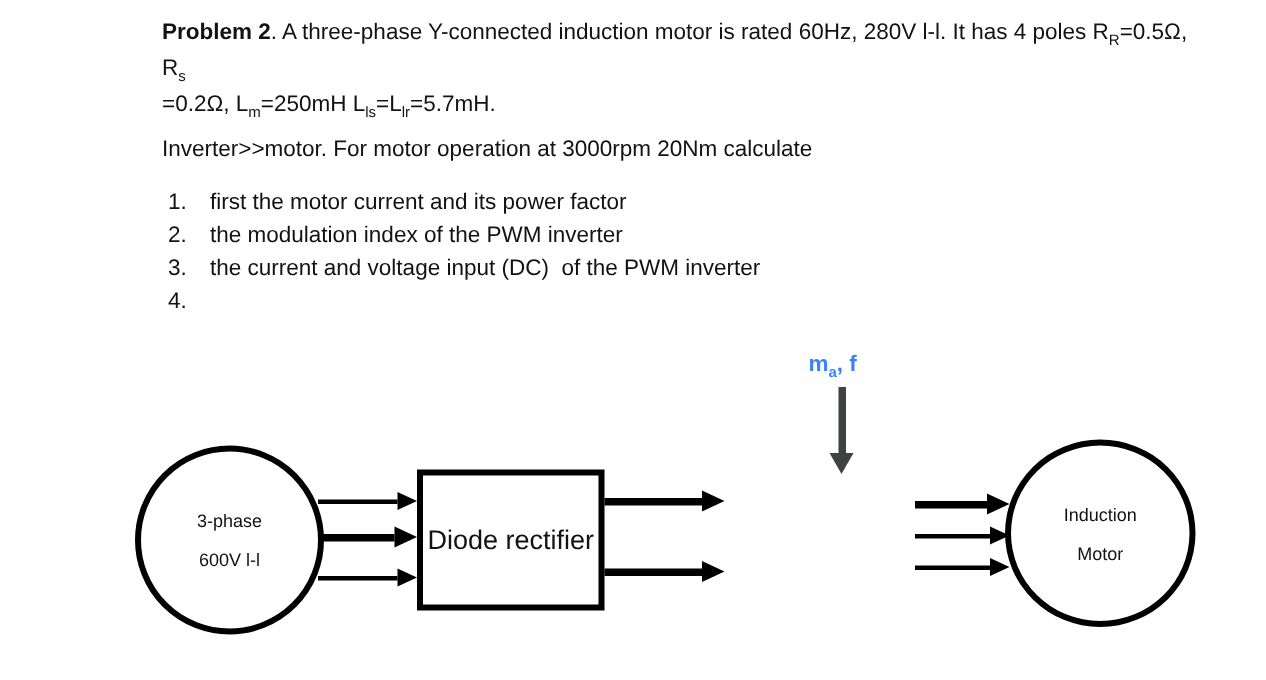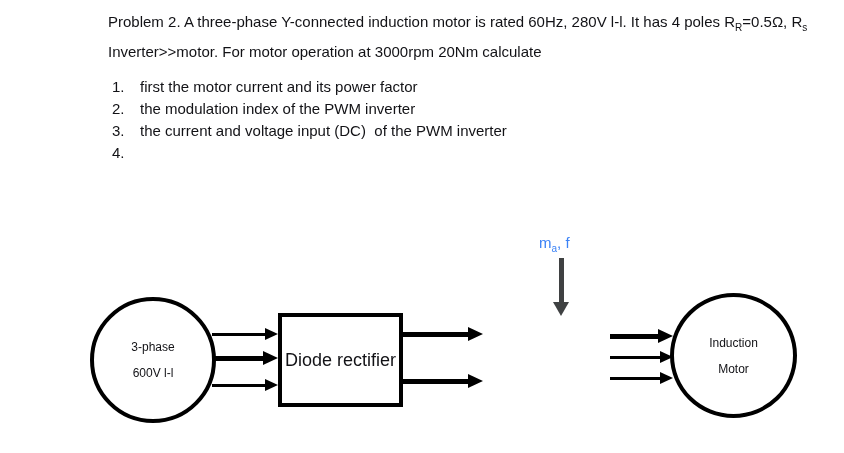--- a/index.html
+++ b/index.html
@@ -13,21 +13,21 @@
   }
   .page { position: absolute; inset: 0; }
 
   
   .statement {
     position: absolute;
     left: 108px; top: 10px; width: 700px;
     font-size: 15px; line-height: 24px;
   }
   .para-line { white-space: pre-wrap; }
-  .b { font-weight: normal; }
+  .b { font-weight: bold; }
   sub { font-size: 10px; line-height: 0; }
   .para2 { margin-top: 6px; }
   .qlist { margin-top: 12px; line-height: 22px; padding-left: 4px; }
   .qrow { display: flex; }
   .qnum { width: 28px; flex: 0 0 28px; }
   .qtext { white-space: pre-wrap; }
 
   
   .diagram { position: absolute; inset: 0; }
   .node-circle {
@@ -100,20 +100,21 @@
     border-top: 14px solid #3f4142;
   }
 </style>
 </head>
 <body>
 
 <div class="page">
 
   <div class="statement">
     <div class="para-line"><span class="b">Problem 2</span><span>. A three-phase Y-connected induction motor is rated 60Hz, 280V l-l. It has 4 poles R</span><sub>R</sub><span>=0.5Ω, R</span><sub>s</sub></div>
+    <div class="para-line"><span>=0.2Ω, L</span><sub>m</sub><span>=250mH L</span><sub>ls</sub><span>=L</span><sub>lr</sub><span>=5.7mH.</span></div>
     <div class="para2">
       <div class="para-line">Inverter&gt;&gt;motor. For motor operation at 3000rpm 20Nm calculate</div>
     </div>
     <div class="qlist">
       <div class="qrow">
         <span class="qnum">1.</span>
         <span class="qtext">first the motor current and its power factor</span>
       </div>
       <div class="qrow">
         <span class="qnum">2.</span>

